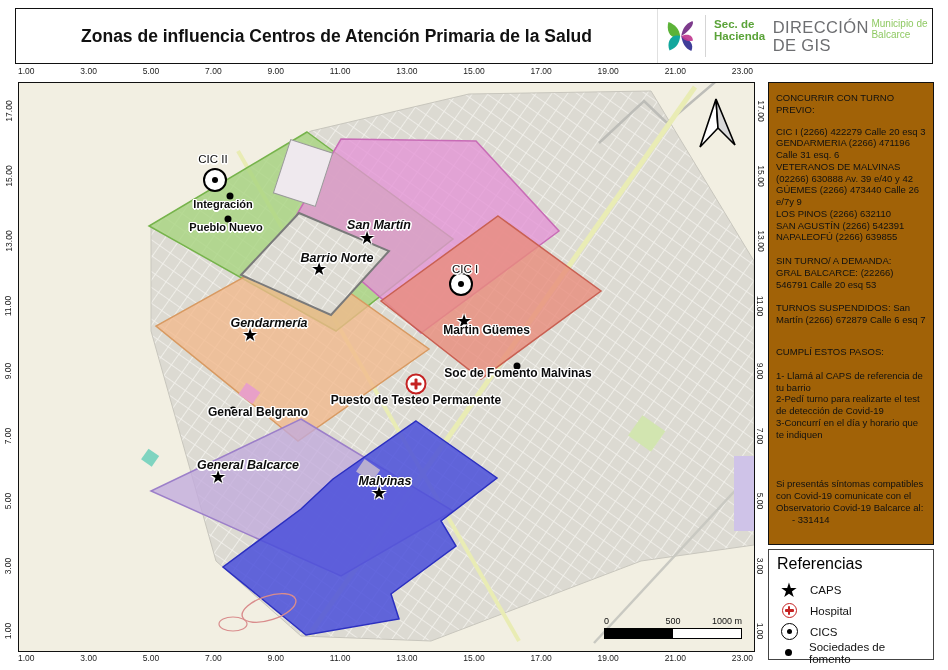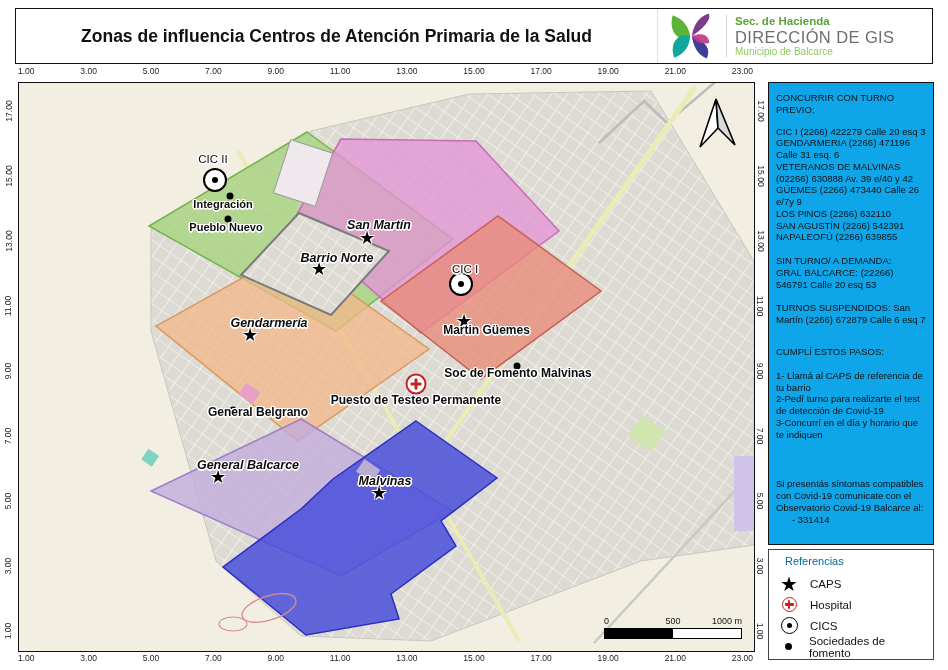--- a/index.html
+++ b/index.html
@@ -6,21 +6,21 @@
   #app{position:relative;width:948px;height:670px;background:#fff;
        font-family:"Liberation Sans","DejaVu Sans",sans-serif;overflow:hidden;}
 
   
   .header{position:absolute;left:15px;top:8px;width:916px;height:54px;
           border:1.5px solid #111;background:#fff;display:flex;align-items:center;}
   .header-title{flex:1;text-align:center;font-size:17.5px;font-weight:bold;color:#111;}
   .logo-block{width:274px;height:100%;display:flex;align-items:center;gap:8px;border-left:1px solid #e0e0e0;}
   .logo-mark{width:54px;height:50px;margin-left:6px;}
   .logo-divider{width:1px;height:42px;background:#d5d5d5;}
-  .logo-text{display:flex;flex-direction:column;line-height:1.12;}
+  .logo-text{display:flex;flex-direction:row;line-height:1.12;}
   .logo-line1{color:#5aa338;font-weight:bold;font-size:11.5px;}
   .logo-line2{color:#6d6e71;font-size:16.5px;letter-spacing:.4px;}
   .logo-line3{color:#8fc963;font-size:10px;}
 
   
   .axis-x{position:absolute;left:18px;width:735px;height:13px;display:flex;
           justify-content:space-between;font-size:8.5px;color:#222;}
   .axis-x.top{top:66px;} .axis-x.bottom{top:653px;}
   .axis-y{position:absolute;top:82px;height:568px;width:15px;display:flex;flex-direction:column;
           justify-content:space-between;align-items:center;font-size:8.5px;color:#222;
@@ -59,33 +59,33 @@
   .scalebar-labels{position:relative;height:12px;font-size:9px;color:#111;}
   .scalebar-labels .s0{position:absolute;left:0;}
   .scalebar-labels .s500{position:absolute;left:50%;transform:translateX(-50%);}
   .scalebar-labels .s1000{position:absolute;right:0;}
   .scalebar-bar{display:flex;height:9px;border:1.2px solid #000;background:#fff;}
   .scalebar-bar .seg1{width:50%;background:#000;}
   .scalebar-bar .seg2{width:50%;background:#fff;}
 
   
   .sidebar{position:absolute;left:768px;top:82px;width:166px;height:463px;border:1.5px solid #111;
-           background:#0ea5e9;box-sizing:border-box;padding:9px 6px 6px 7px;
+           background:#a16207;box-sizing:border-box;padding:9px 6px 6px 7px;
            font-size:9.5px;line-height:1.24;color:#111;overflow:hidden;}
   .sidebar p{margin:0;}
   .sb-title{margin-bottom:10px !important;}
   .sb-gap{margin-top:12px !important;}
   .sb-gap-lg{margin-top:20px !important;}
   .sb-gap-xl{margin-top:38px !important;}
   .sb-indent{margin-left:16px !important;}
 
   
   .legend{position:absolute;left:768px;top:549px;width:166px;height:111px;border:1px solid #444;
           background:#fff;box-sizing:border-box;padding:5px 8px;}
-  .legend-title{font-size:11px;color:#0369a1;margin:0 0 6px 8px;}
+  .legend-title{font-size:16px;color:#000000;margin:0 0 6px 0;}
   .legend-row{display:flex;align-items:center;gap:9px;height:21px;}
   .legend-icon{width:24px;display:flex;align-items:center;justify-content:center;}
   .legend-label{font-size:11.5px;color:#111;}
   .lg-star{font-size:20px;line-height:1;color:#000;}
   .lg-cics{width:15px;height:15px;border-radius:50%;background:#fff;border:1.8px solid #000;
            display:flex;align-items:center;justify-content:center;}
   .lg-cics .inner-dot{width:5px;height:5px;border-radius:50%;background:#000;}
   .lg-hospital{width:13px;height:13px;border-radius:50%;background:#fff;border:1.8px solid #c52222;
            display:flex;align-items:center;justify-content:center;position:relative;}
   .lg-hospital .cross-v{width:2.4px;height:9px;}

